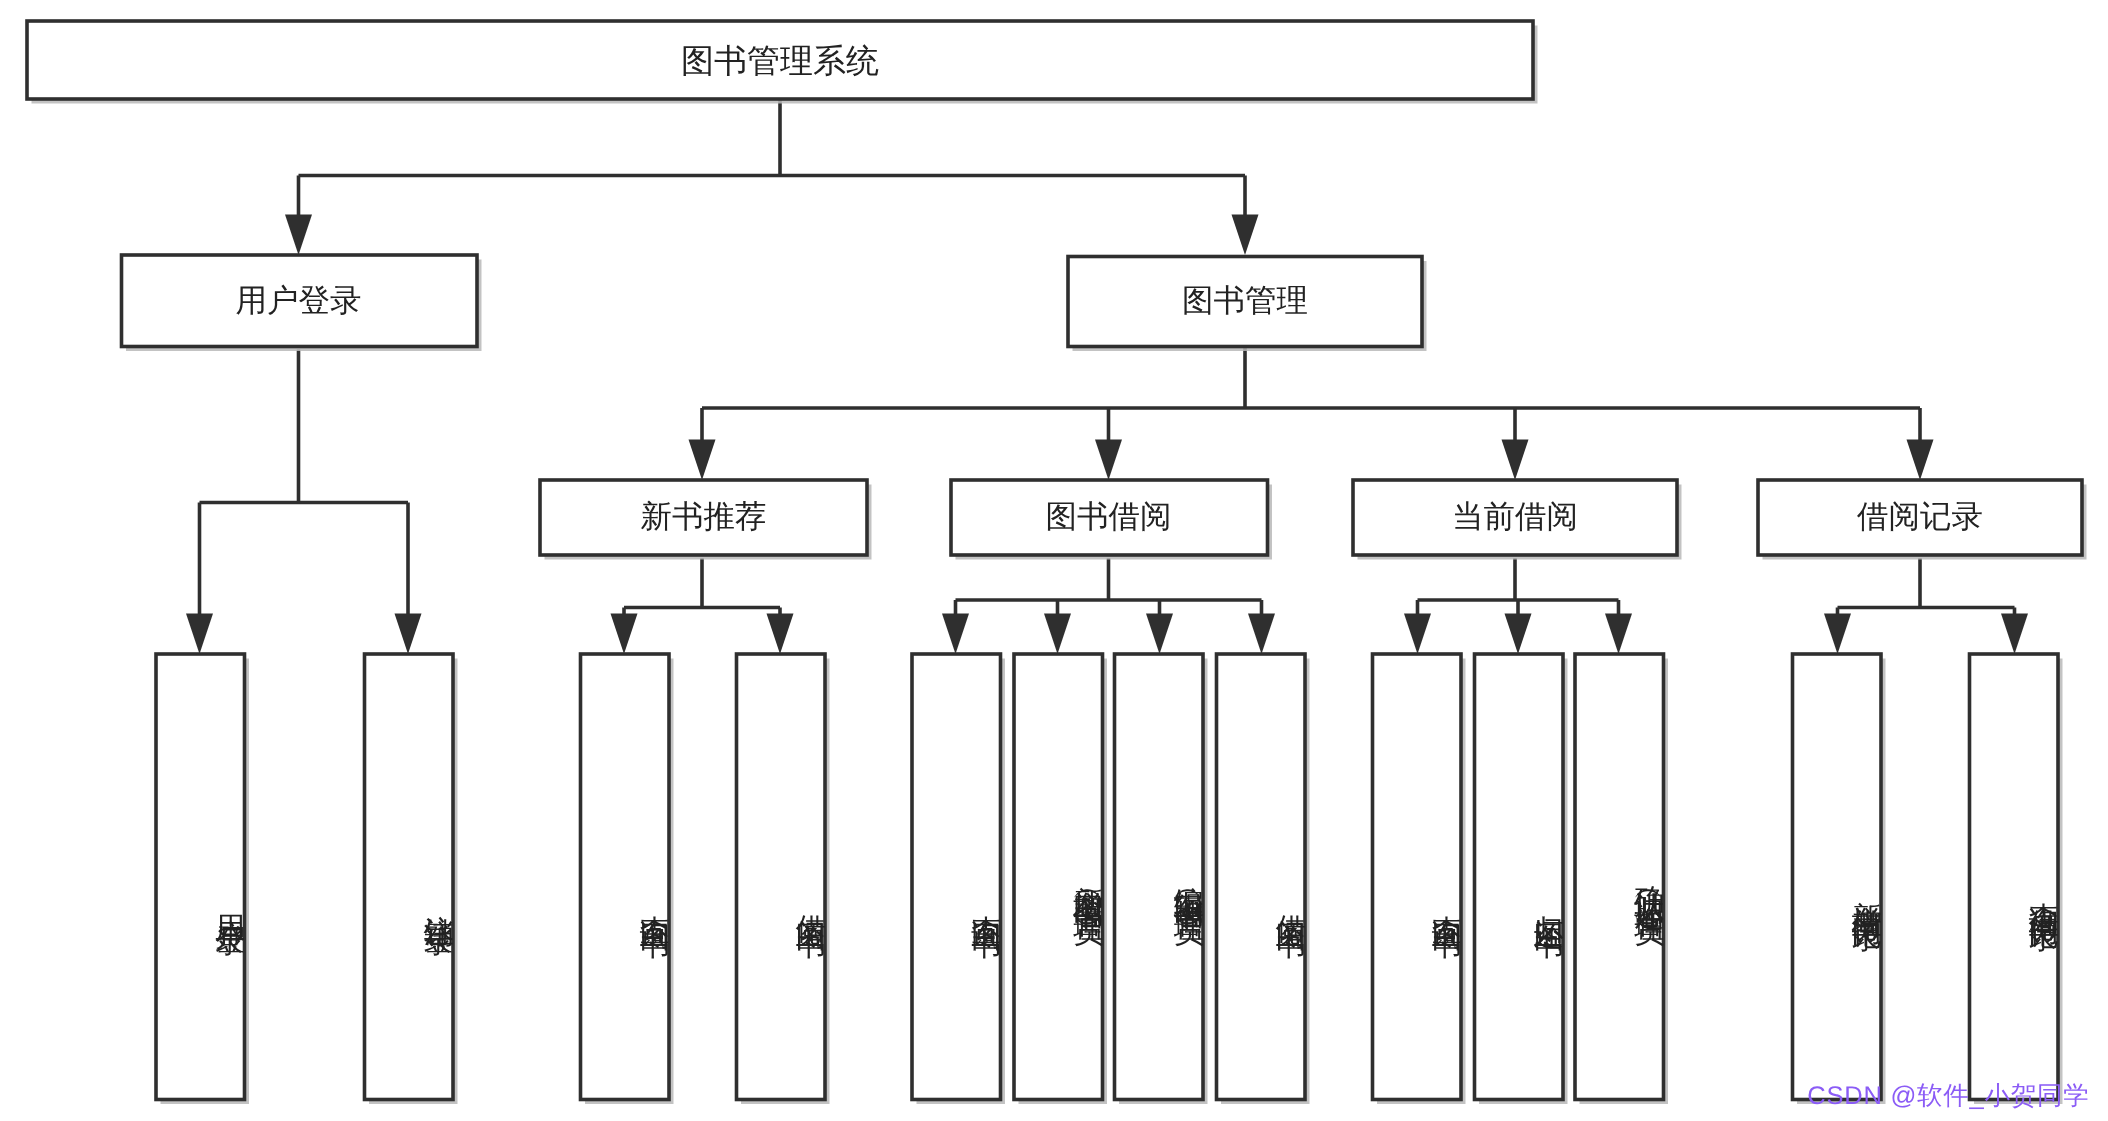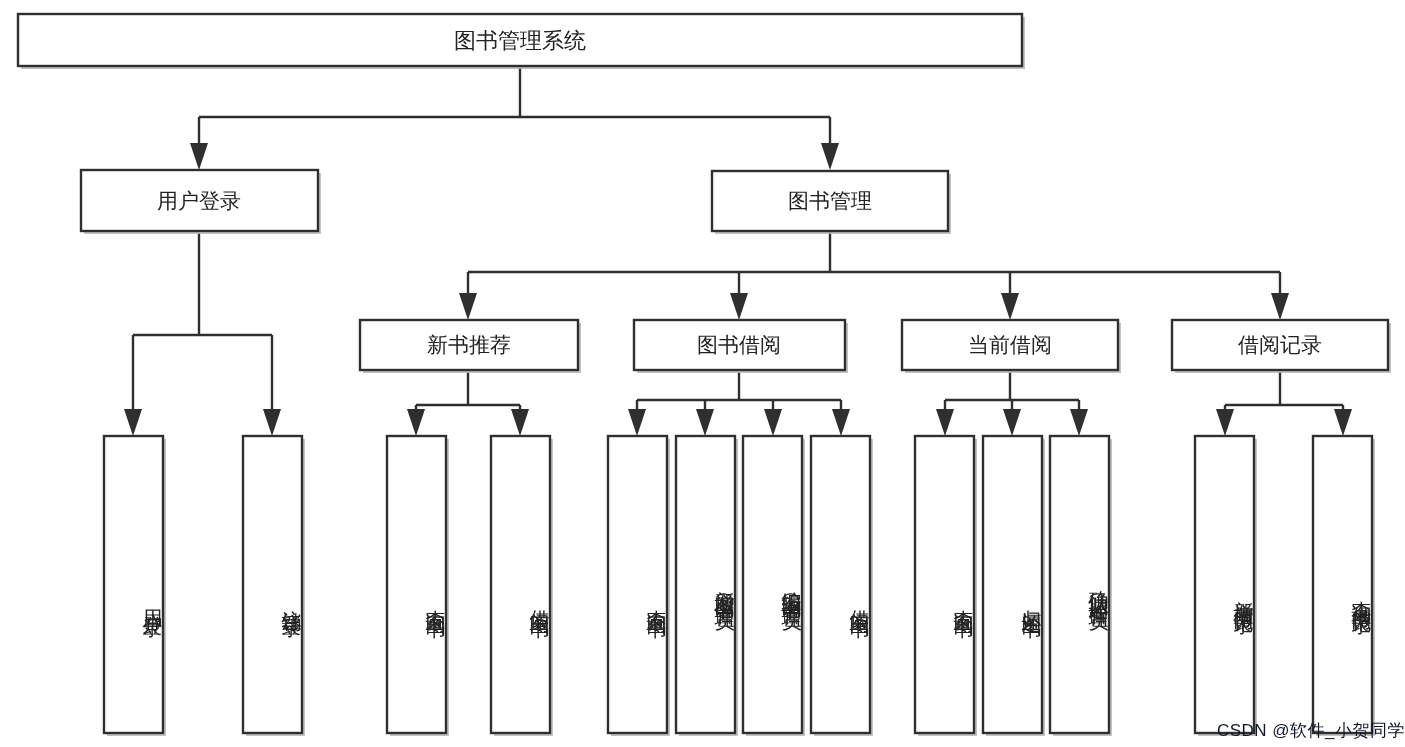--- a/index.html
+++ b/index.html
@@ -69,25 +69,25 @@
     font-family: "Liberation Sans", "DejaVu Sans", sans-serif;
     font-size: 20px;
     line-height: 1;
     color: #222222;
     letter-spacing: 3px;
     white-space: nowrap;
     pointer-events: none;
   }
   .watermark {
     position: absolute;
-    right: 0;
+    right: 12px;
     bottom: 4px;
     font-family: "Liberation Sans", "DejaVu Sans", sans-serif;
     font-size: 17px;
-    color: #0f172a;
+    color: #8b5cf6;
     letter-spacing: 0.5px;
     white-space: nowrap;
   }
 </style>
 </head>
 <body>
 
 <div id="diagram-root">
 
   <svg class="diagram-canvas" viewBox="0 0 1405 747">

